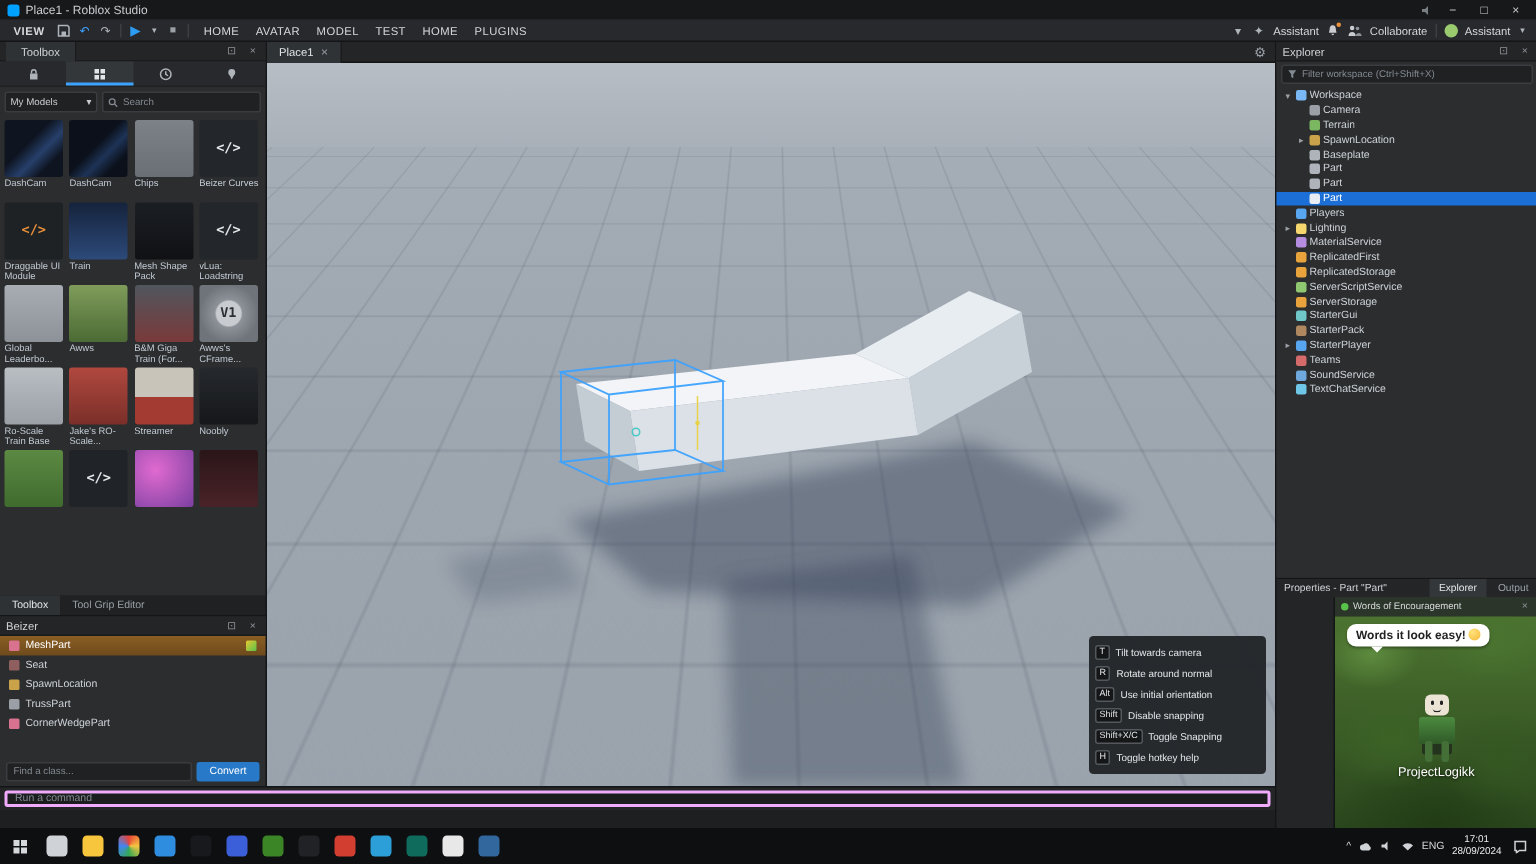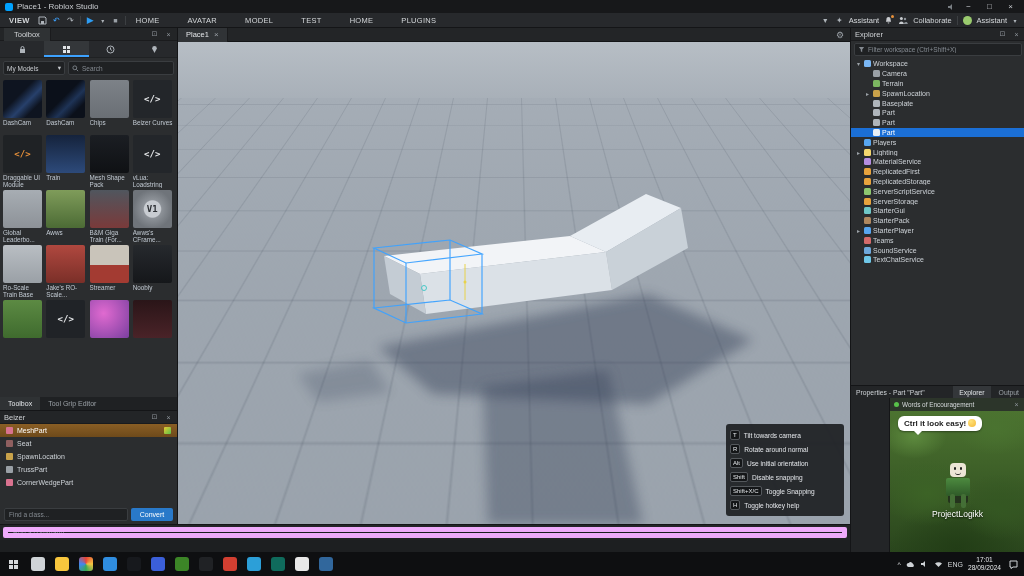--- a/index.html
+++ b/index.html
@@ -21,21 +21,21 @@
 #ribbon{position:absolute;left:0;top:13px;width:1024px;height:15px;background:#27292c;
   border-bottom:1px solid #141517;display:flex;align-items:center;gap:5px;padding:0 6px;
   font-size:7.5px;color:#d5d8db;}
 .rb-file{font-weight:bold;letter-spacing:.4px;padding:0 3px;}
 .rb-glyph{display:inline-block;min-width:9px;text-align:center;font-size:8px;color:#aeb4ba;}
 .rb-glyph.blue{color:#3da2ff;}
 .rb-glyph.play{color:#2d9df4;font-size:9px;}
 .rb-glyph.tiny{font-size:6px;min-width:6px;}
 .rb-glyph.stop{color:#9aa0a6;font-size:7px;}
 .sep{width:1px;height:9px;background:#3c3f42;}
-#ribbon-menus{display:flex;gap:18px;}
+#ribbon-menus{display:flex;gap:1px;}
 .rb-menu{padding:0 5px;font-size:7.5px;letter-spacing:.3px;color:#d5d8db;}
 .avatar-dot{width:9px;height:9px;border-radius:50%;background:#9acb6e;display:inline-block;}
 .bell-wrap{position:relative;display:inline-flex;}
 .bell-dot{position:absolute;top:-1px;right:-1px;width:3px;height:3px;border-radius:50%;background:#e8913a;}
 
 
 .panel-head{height:13px;background:#232527;display:flex;align-items:center;gap:3px;
   padding:0 4px;font-size:7.5px;color:#d0d3d6;border-bottom:1px solid #1a1b1d;}
 .ph-tab{background:#2f3234;height:13px;display:flex;align-items:center;padding:0 10px;
   border-right:1px solid #1a1b1d;}
@@ -71,21 +71,21 @@
 .rc-icon{width:7px;height:7px;border-radius:1px;flex:0 0 auto;}
 .rc-mark{width:7px;height:7px;border-radius:1px;margin-left:auto;
   background:linear-gradient(135deg,#e8c832,#58c24a);}
 #rc-bottom{position:absolute;left:0;bottom:3px;width:100%;display:flex;gap:3px;padding:0 4px;align-items:center;}
 #rc-find{flex:1;height:13px;background:#1f2123;border:1px solid #3a3d40;border-radius:2px;
   font-size:6.5px;color:#c9ccd0;padding:0 4px;min-width:0;}
 #rc-convert{width:42px;height:13px;background:#2979c9;border:0;border-radius:2px;color:#fff;
   font-size:7px;font-family:inherit;}
 #cmdbar{position:absolute;left:0;top:524px;width:850px;height:16px;background:#232527;
   border-top:1px solid #141517;display:flex;align-items:center;padding:0 3px;}
-#cmd-input{width:100%;height:11px;background:#1b1d1f;border:5px solid #f0abfc;border-radius:2px;
+#cmd-input{width:100%;height:11px;background:#1b1d1f;border:2px solid #f0abfc;border-radius:2px;
   font-size:7px;color:#c9ccd0;padding:0 5px;}
 #bottomstrip{position:absolute;left:0;top:540px;width:850px;height:12px;background:#1d1f21;}
 
 
 #center{position:absolute;left:178px;top:28px;width:672px;height:496px;}
 #doc-tabbar{height:14px;background:#232527;display:flex;align-items:center;border-bottom:1px solid #141517;}
 #doc-tab{height:14px;background:#303336;display:flex;align-items:center;gap:5px;padding:0 8px;
   font-size:7.5px;color:#e2e5e8;border-right:1px solid #1a1b1d;}
 .tab-close{color:#9aa0a6;font-size:8px;}
 #doc-gear{margin-right:6px;color:#9aa0a6;font-size:9px;}
@@ -647,21 +647,21 @@
     <div id="right-lower">
       <div id="enc">
         <div id="enc-head">
           <span class="green-dot"></span>
           <span>Words of Encouragement</span>
           <div class="spacer"></div>
           <span class="ph-ic">×</span>
         </div>
         <div id="enc-body">
           <div id="enc-bubble">
-            <span>Ctrl it look easy!</span><span class="emoji"></span>
+            <span>Words it look easy!</span><span class="emoji"></span>
           </div>
           <div id="enc-avatar">
             <div class="av-head">
                 <span class="av-eye l"></span>
                 <span class="av-eye r"></span>
                 <span class="av-mouth"></span>
               </div>
             <div class="av-torso">
                 <span class="av-arm l"></span>
                 <span class="av-arm r"></span>

